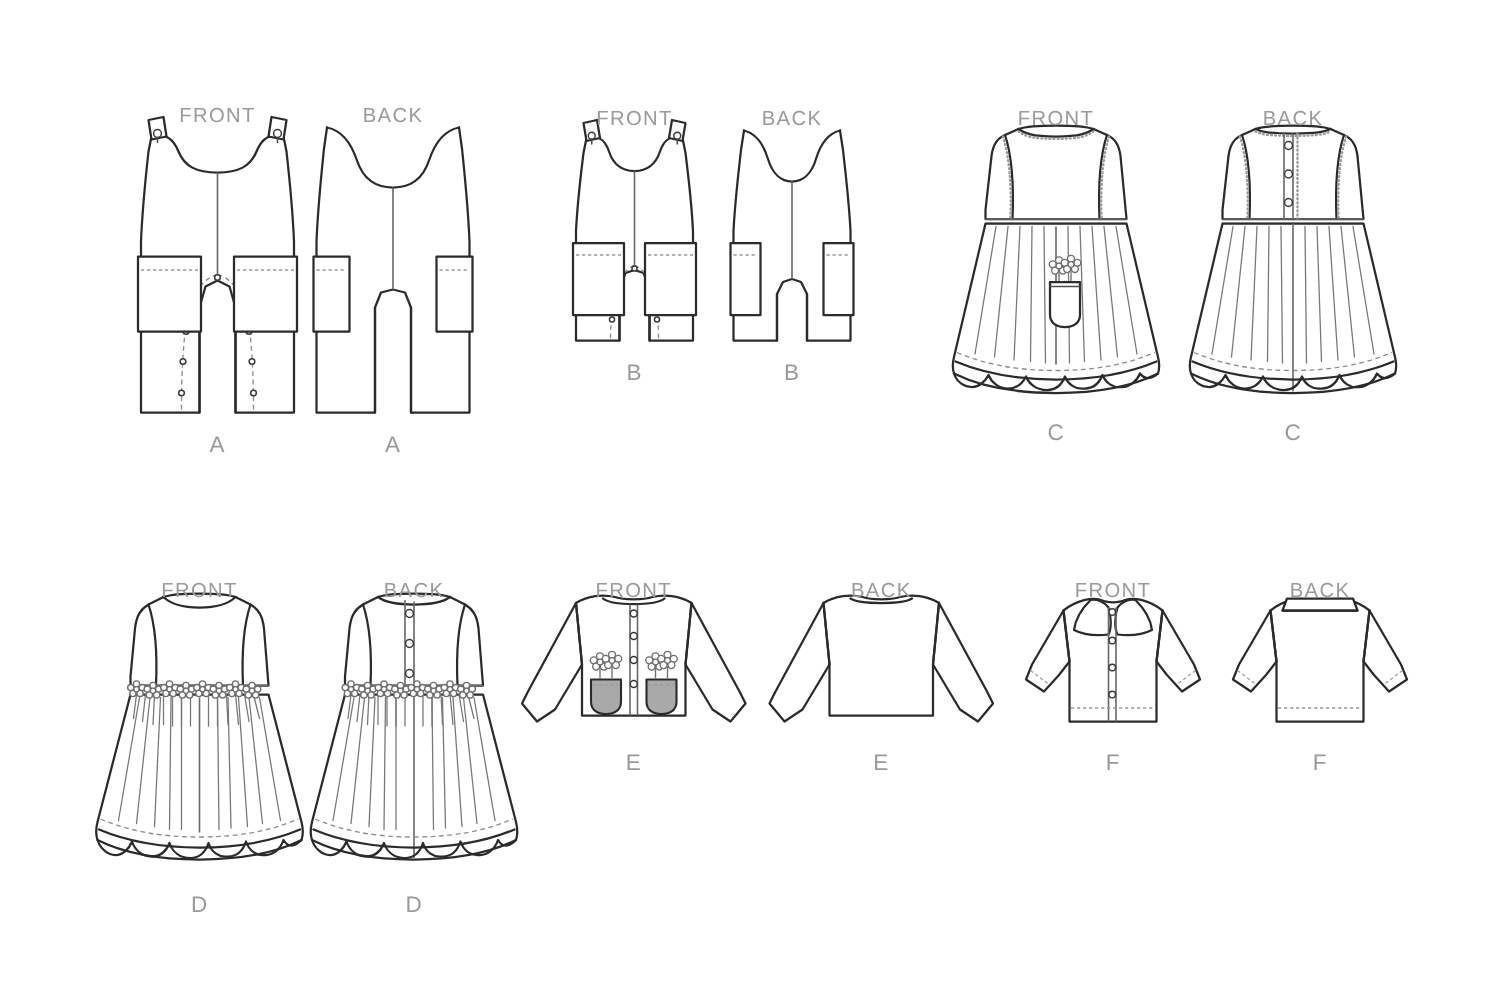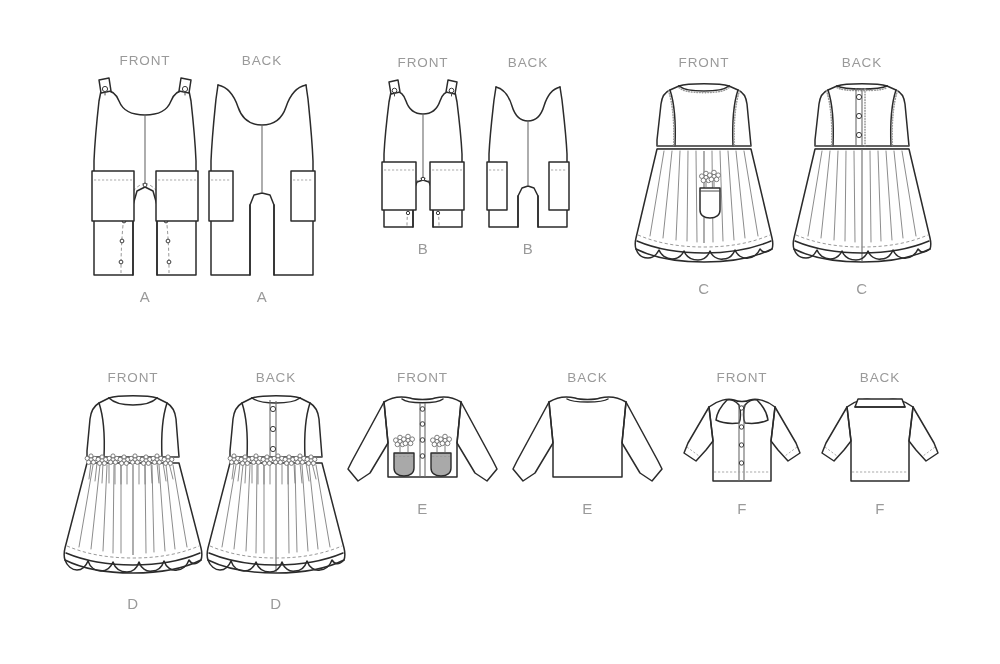--- a/index.html
+++ b/index.html
@@ -28,20 +28,21 @@
     position: absolute;
     color: #9a9a9a;
     font-family: "Liberation Sans", sans-serif;
     text-align: center;
     white-space: nowrap;
     user-select: none;
   }
   .cap-orient {
     font-size: 13.5px;
     letter-spacing: 0.9px;
+    margin-top: 16px;
   }
   .cap-letter {
     font-size: 15px;
     letter-spacing: 0.5px;
   }
   svg {
     display: block;
     overflow: visible;
   }
   .ink {

